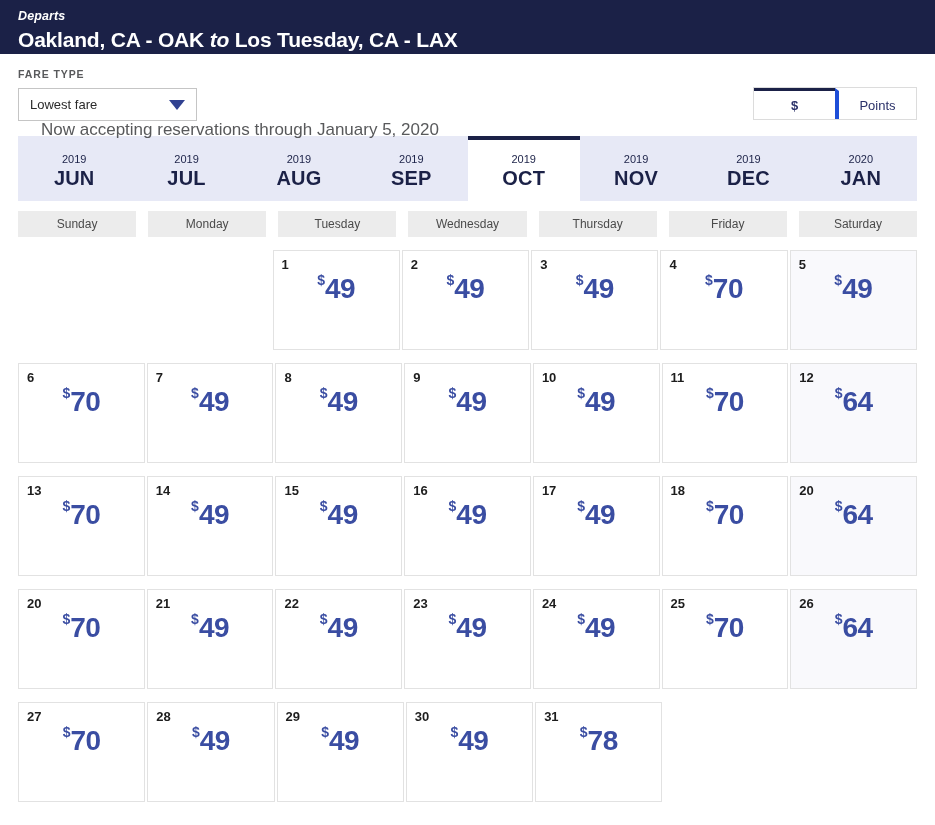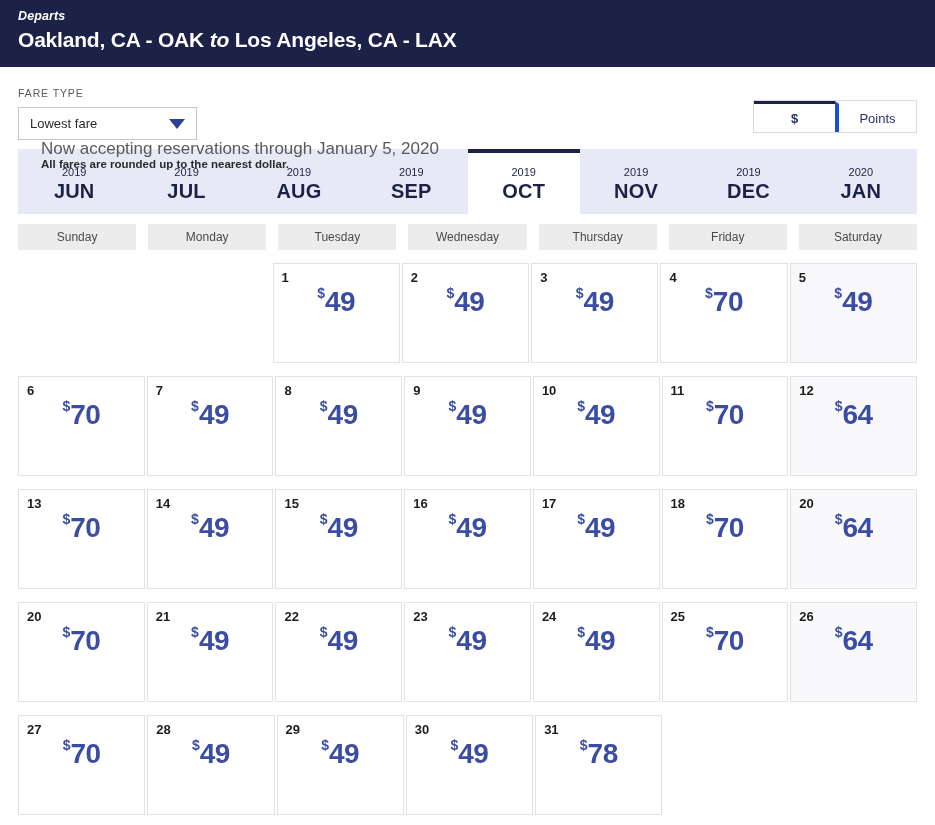--- a/index.html
+++ b/index.html
@@ -7,21 +7,21 @@
     margin: 0; padding: 0;
     width: 935px; height: 825px;
     background: #ffffff;
     font-family: "Liberation Sans", sans-serif;
     overflow: hidden;
   }
 
   
   .route-header {
     background: #1b2147;
-    height: 67px;
+    height: 54px;
     padding: 6px 0 0 18px;
     color: #ffffff;
   }
   .route-header .departs {
     font-style: italic;
     font-size: 12.5px;
     font-weight: 700;
     letter-spacing: .1px;
     line-height: 20px;
   }
@@ -40,22 +40,22 @@
   
   .controls {
     position: relative;
     height: 78px;
     padding: 0 18px;
   }
   .fare-type-label {
     font-size: 10.5px;
     color: #58595b;
     letter-spacing: .9px;
-    padding-top: 20px;
-    font-weight: 400;
+    padding-top: 14px;
+    font-weight: 700;
   }
   .controls-row {
     display: flex;
     align-items: flex-start;
     margin-top: 8px;
     flex-direction: column;
   }
   .select-box {
     width: 179px;
     height: 33px;
@@ -219,34 +219,33 @@
   }
 </style>
 </head>
 <body>
 
 <div class="route-header">
   <div class="departs">Departs</div>
   <div class="route">
     <span>Oakland, CA - OAK</span>
     <span class="to">to</span>
-    <span>Los Angeles, CA - LAX</span>
+    <span>Los Tuesday, CA - LAX</span>
   </div>
 </div>
 
 <div class="controls">
   <div class="fare-type-label">FARE TYPE</div>
   <div class="controls-row">
     <div class="select-box">
       <span class="sel-value">Lowest fare</span>
       <span class="caret-down"></span>
     </div>
     <div class="notice">
       <div class="line1">Now accepting reservations through January 5, 2020</div>
-      <div class="line2">All fares are rounded up to the nearest dollar.</div>
     </div>
   </div>
   <div class="currency-toggle">
     <div class="ct-btn active">$</div>
     <div class="ct-btn points">Points</div>
   </div>
 </div>
 
 <div class="month-tabs" id="month-tabs">
     <div class="month-tab">

